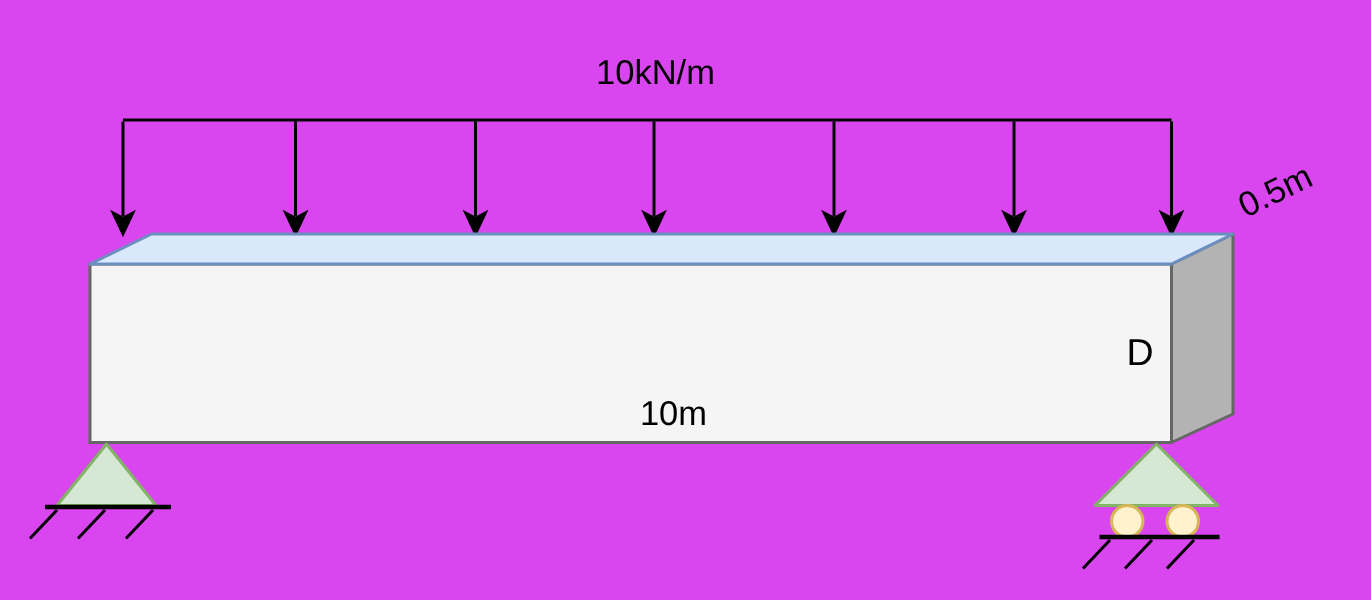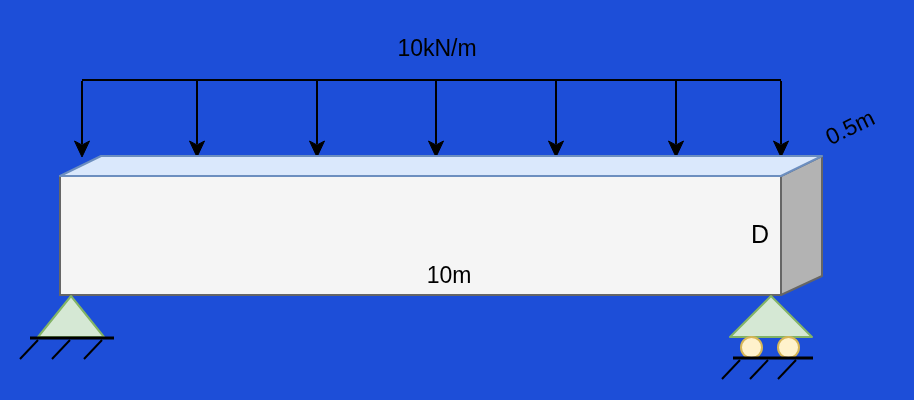--- a/index.html
+++ b/index.html
@@ -5,21 +5,21 @@
   html, body {
     margin: 0;
     padding: 0;
     background: #ffffff;
     font-family: "Liberation Sans", sans-serif;
   }
   .canvas {
     position: relative;
     width: 914px;
     height: 400px;
-    background: #1d4ed8;
+    background: #d946ef;
     overflow: hidden;
   }
   svg text {
     font-family: "Liberation Sans", sans-serif;
     fill: #000000;
   }
 </style>
 </head>
 <body>
 

